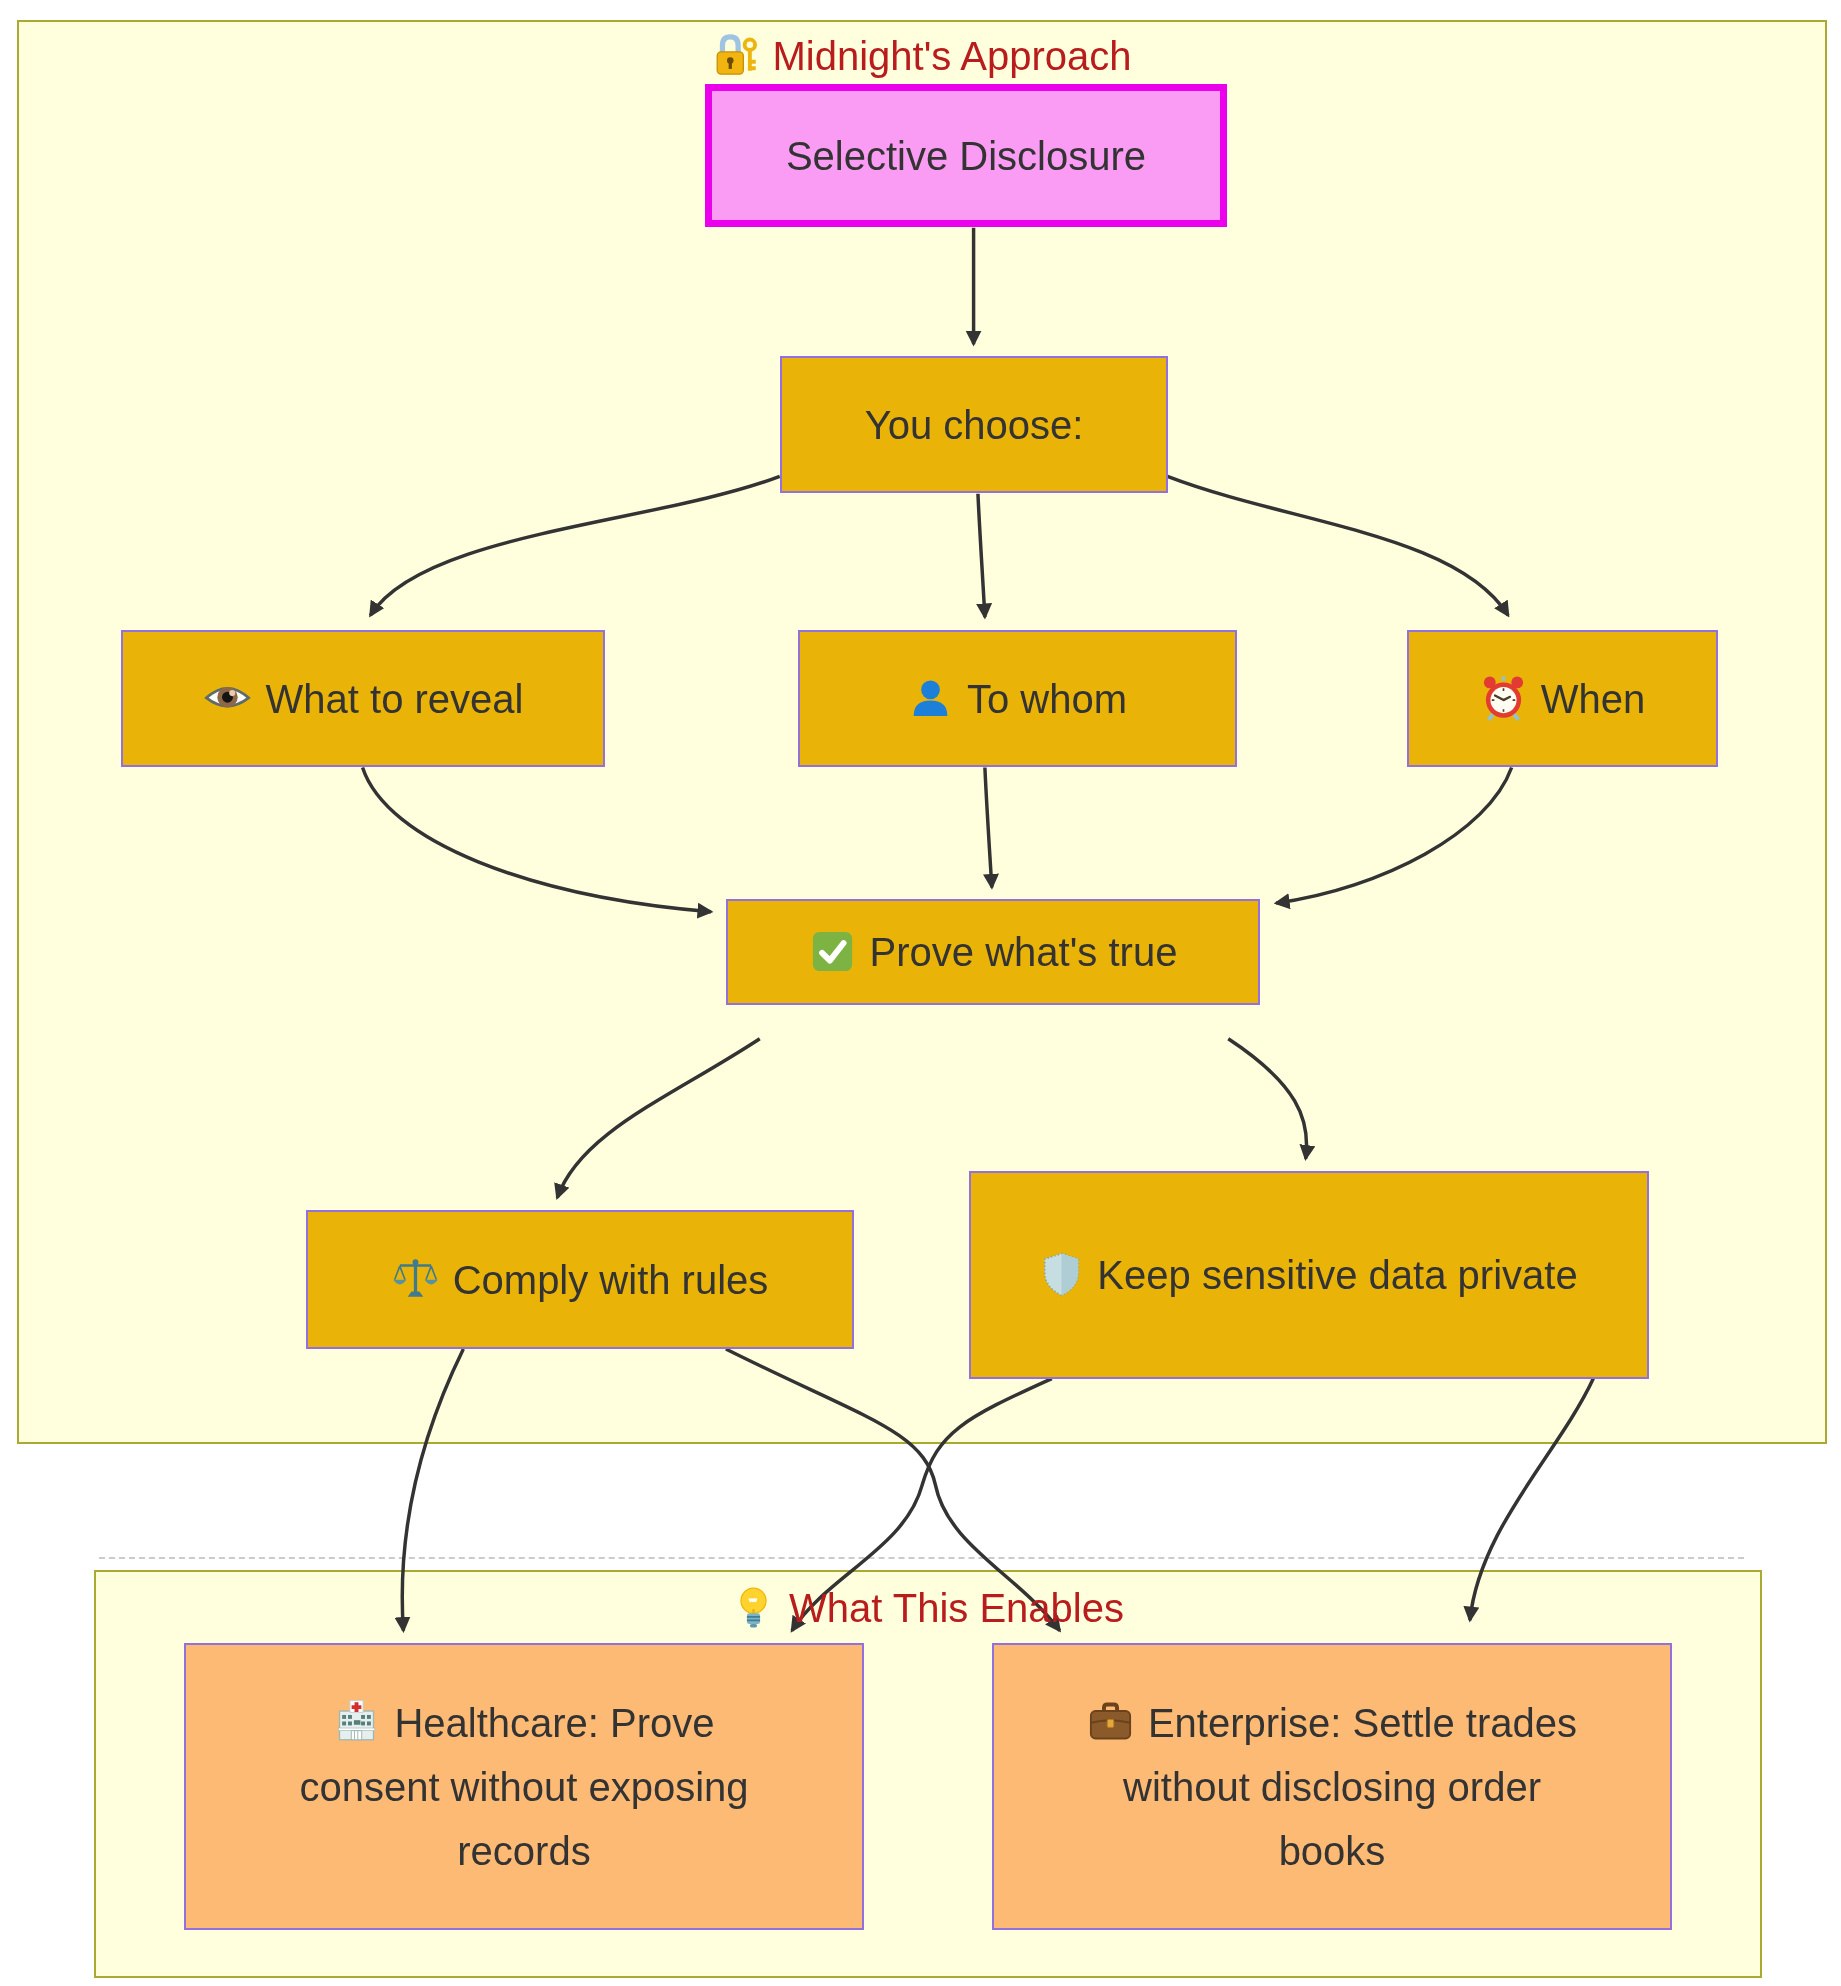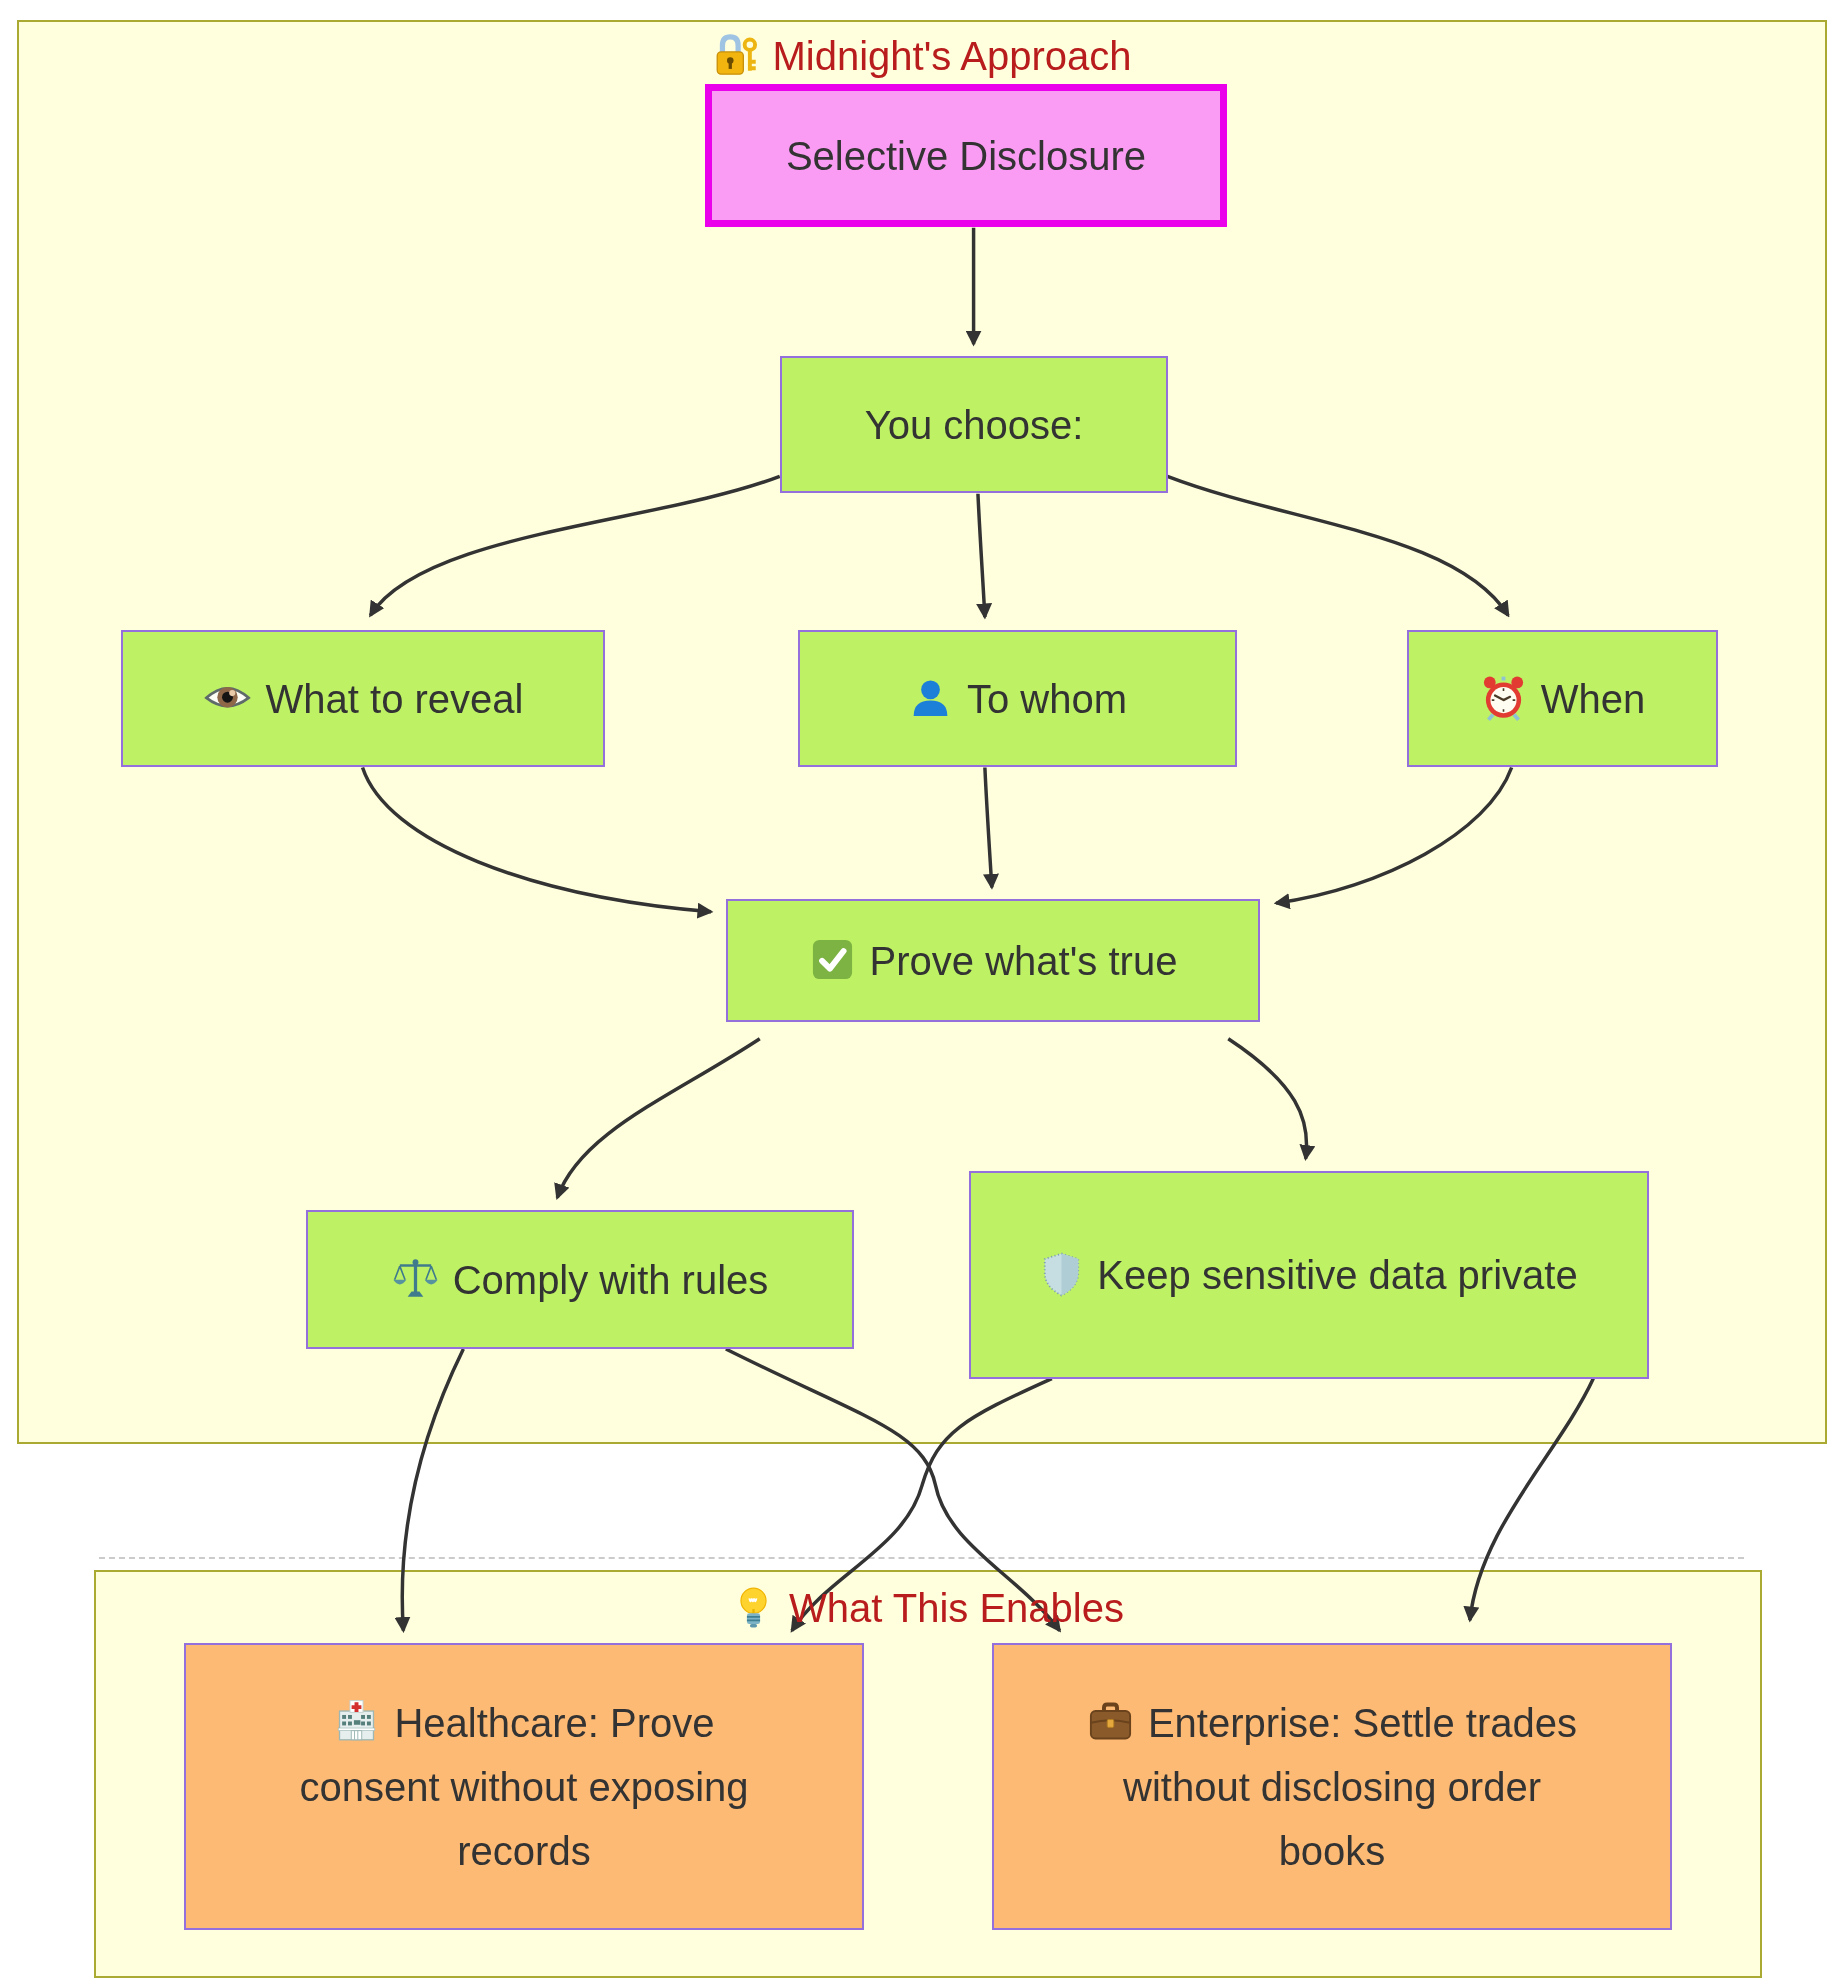--- a/index.html
+++ b/index.html
@@ -22,31 +22,31 @@
   
   .separator{position:absolute;left:99px;top:1557px;width:1645px;height:0;border-top:2.6px dashed #cbcbcb;}
 
   
   svg.edges{position:absolute;left:0;top:0;pointer-events:none;}
   svg.edges path.edge{fill:none;stroke:#333333;stroke-width:4px;}
 
   
   .node{
     position:absolute;display:flex;align-items:center;justify-content:center;
-    background:#bef264;border:2.6px solid #9370DB;box-sizing:border-box;
+    background:#eab308;border:2.6px solid #9370DB;box-sizing:border-box;
     font-size:40px;line-height:1.6;color:#333333;text-align:center;
   }
   .node .label-wrap{display:inline-block;}
   .node svg.node-icon{display:inline-block;vertical-align:-8.7px;margin-right:14px;}
   #node-selective{left:705px;top:84px;width:522px;height:143px;background:#fa9cf3;border:7px solid #eb00eb;}
   #node-you-choose{left:780px;top:356px;width:388px;height:137px;}
   #node-what-to-reveal{left:121px;top:630px;width:484px;height:137px;}
   #node-to-whom{left:798px;top:630px;width:439px;height:137px;}
   #node-when{left:1407px;top:630px;width:311px;height:137px;}
-  #node-prove{left:726px;top:899px;width:534px;height:123px;}
+  #node-prove{left:726px;top:899px;width:534px;height:106px;}
   #node-comply{left:276px;top:1210px;width:548px;height:139px;margin-left:30px;}
   #node-keep-private{left:969px;top:1171px;width:680px;height:208px;}
   #node-keep-private .label-wrap{max-width:556px;}
   .node.outcome{background:#fdba74;border:2.6px solid #9370DB;}
   #node-healthcare{left:184px;top:1643px;width:680px;height:287px;}
   #node-healthcare .label-wrap{max-width:513px;}
   #node-enterprise{left:992px;top:1643px;width:680px;height:287px;}
   #node-enterprise .label-wrap{max-width:521px;}
 </style>
 </head>

